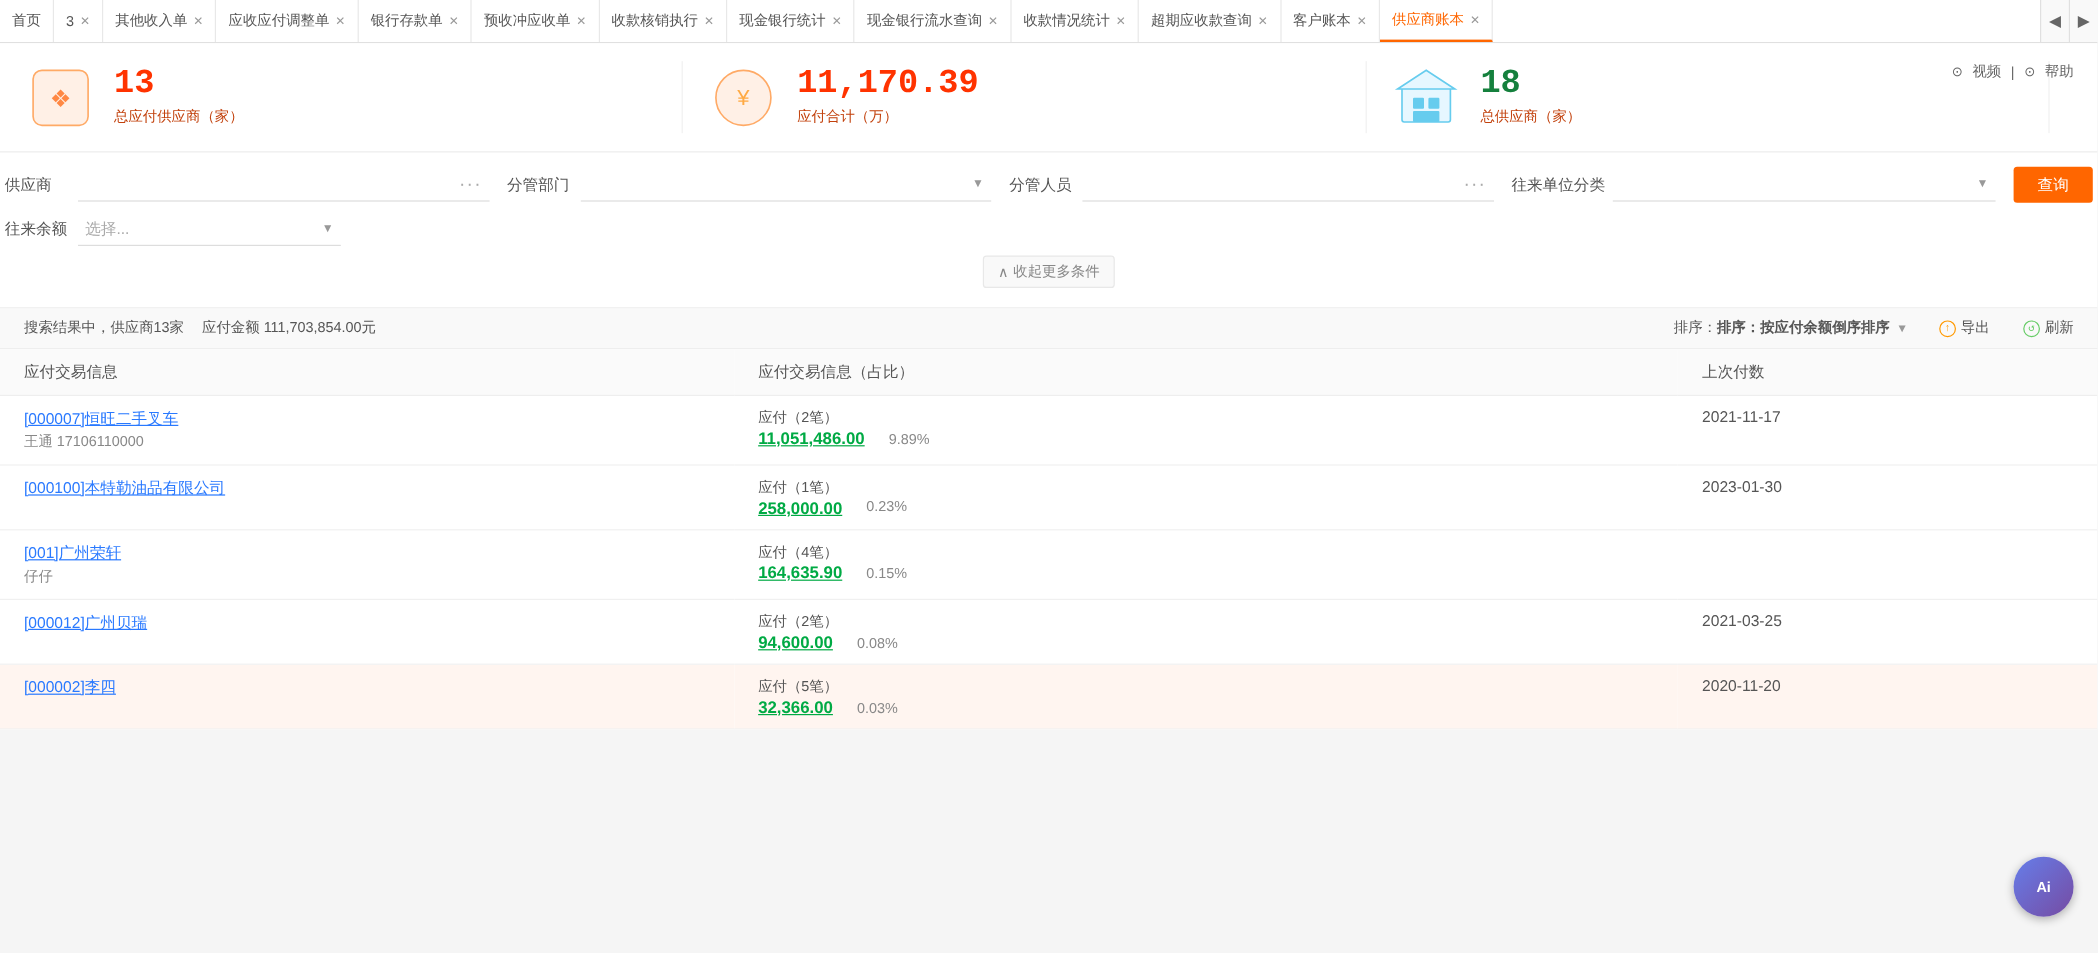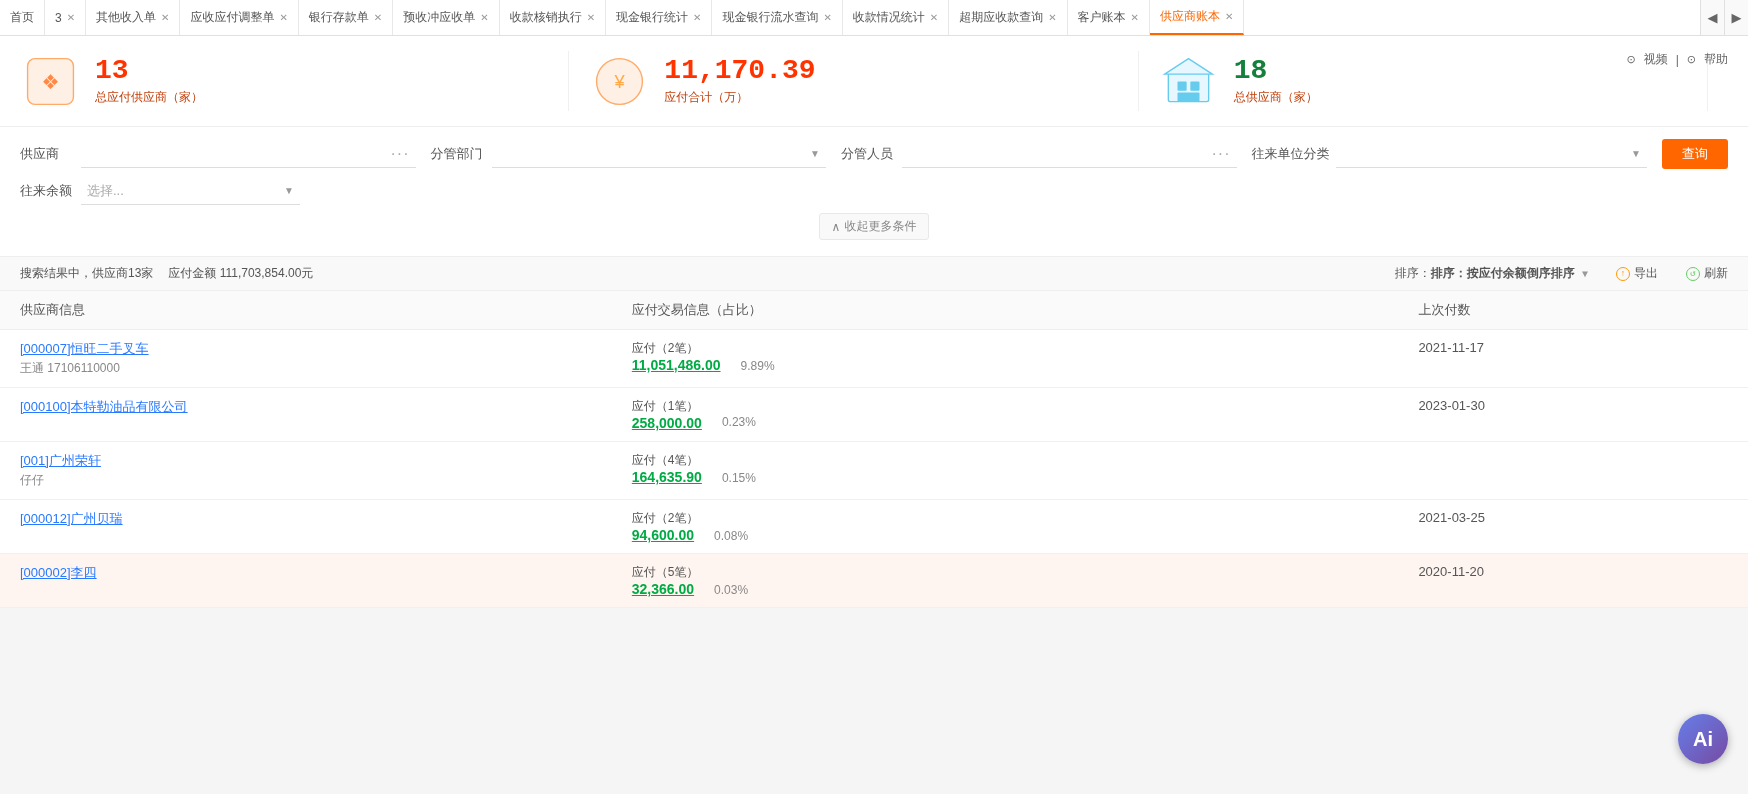--- a/index.html
+++ b/index.html
@@ -97,21 +97,21 @@
       align-items: center;
       font-size: 12px;
       color: #666;
       gap: 8px;
     }
     .top-right-links span { cursor: pointer; }
 
     
     .filter-section {
       background: #fff;
-      padding: 12px 20px;
+      padding: 12px 4px;
       border-bottom: 1px solid #eee;
     }
     .filter-row {
       display: flex;
       align-items: center;
       margin-bottom: 8px;
       gap: 15px;
     }
     .filter-item {
       display: flex;
@@ -267,21 +267,21 @@
       right: 20px;
       bottom: 30px;
       background: linear-gradient(135deg, #667eea 0%, #764ba2 100%);
       color: white;
       border-radius: 50%;
       width: 50px;
       height: 50px;
       display: flex;
       align-items: center;
       justify-content: center;
-      font-size: 20px;
+      font-size: 12px;
       font-weight: bold;
       cursor: pointer;
       box-shadow: 0 2px 8px rgba(0,0,0,0.3);
     }
   </style>
 </head>
 <body>
 
 <div class="top-nav">
   <div class="nav-item">
@@ -469,21 +469,21 @@
       <span class="icon-circle refresh-icon">↺</span>
       <span>刷新</span>
     </div>
   </div>
 </div>
 
 <div class="table-container">
   <table>
     <thead>
       <tr>
-        <th style="width:35%">供应商信息</th>
+        <th style="width:35%">应付交易信息</th>
         <th style="width:45%">应付交易信息（占比）</th>
         <th style="width:20%">上次付数</th>
       </tr>
     </thead>
     <tbody id="table-body">
         <tr>
           <td><span class="supplier-link">[000007]恒旺二手叉车</span><div class="supplier-sub">王通  17106110000</div></td>
           <td>
             <div class="payable-label">应付（2笔）</div>
             <div style="display: flex; align-items: baseline; gap: 10px;">

